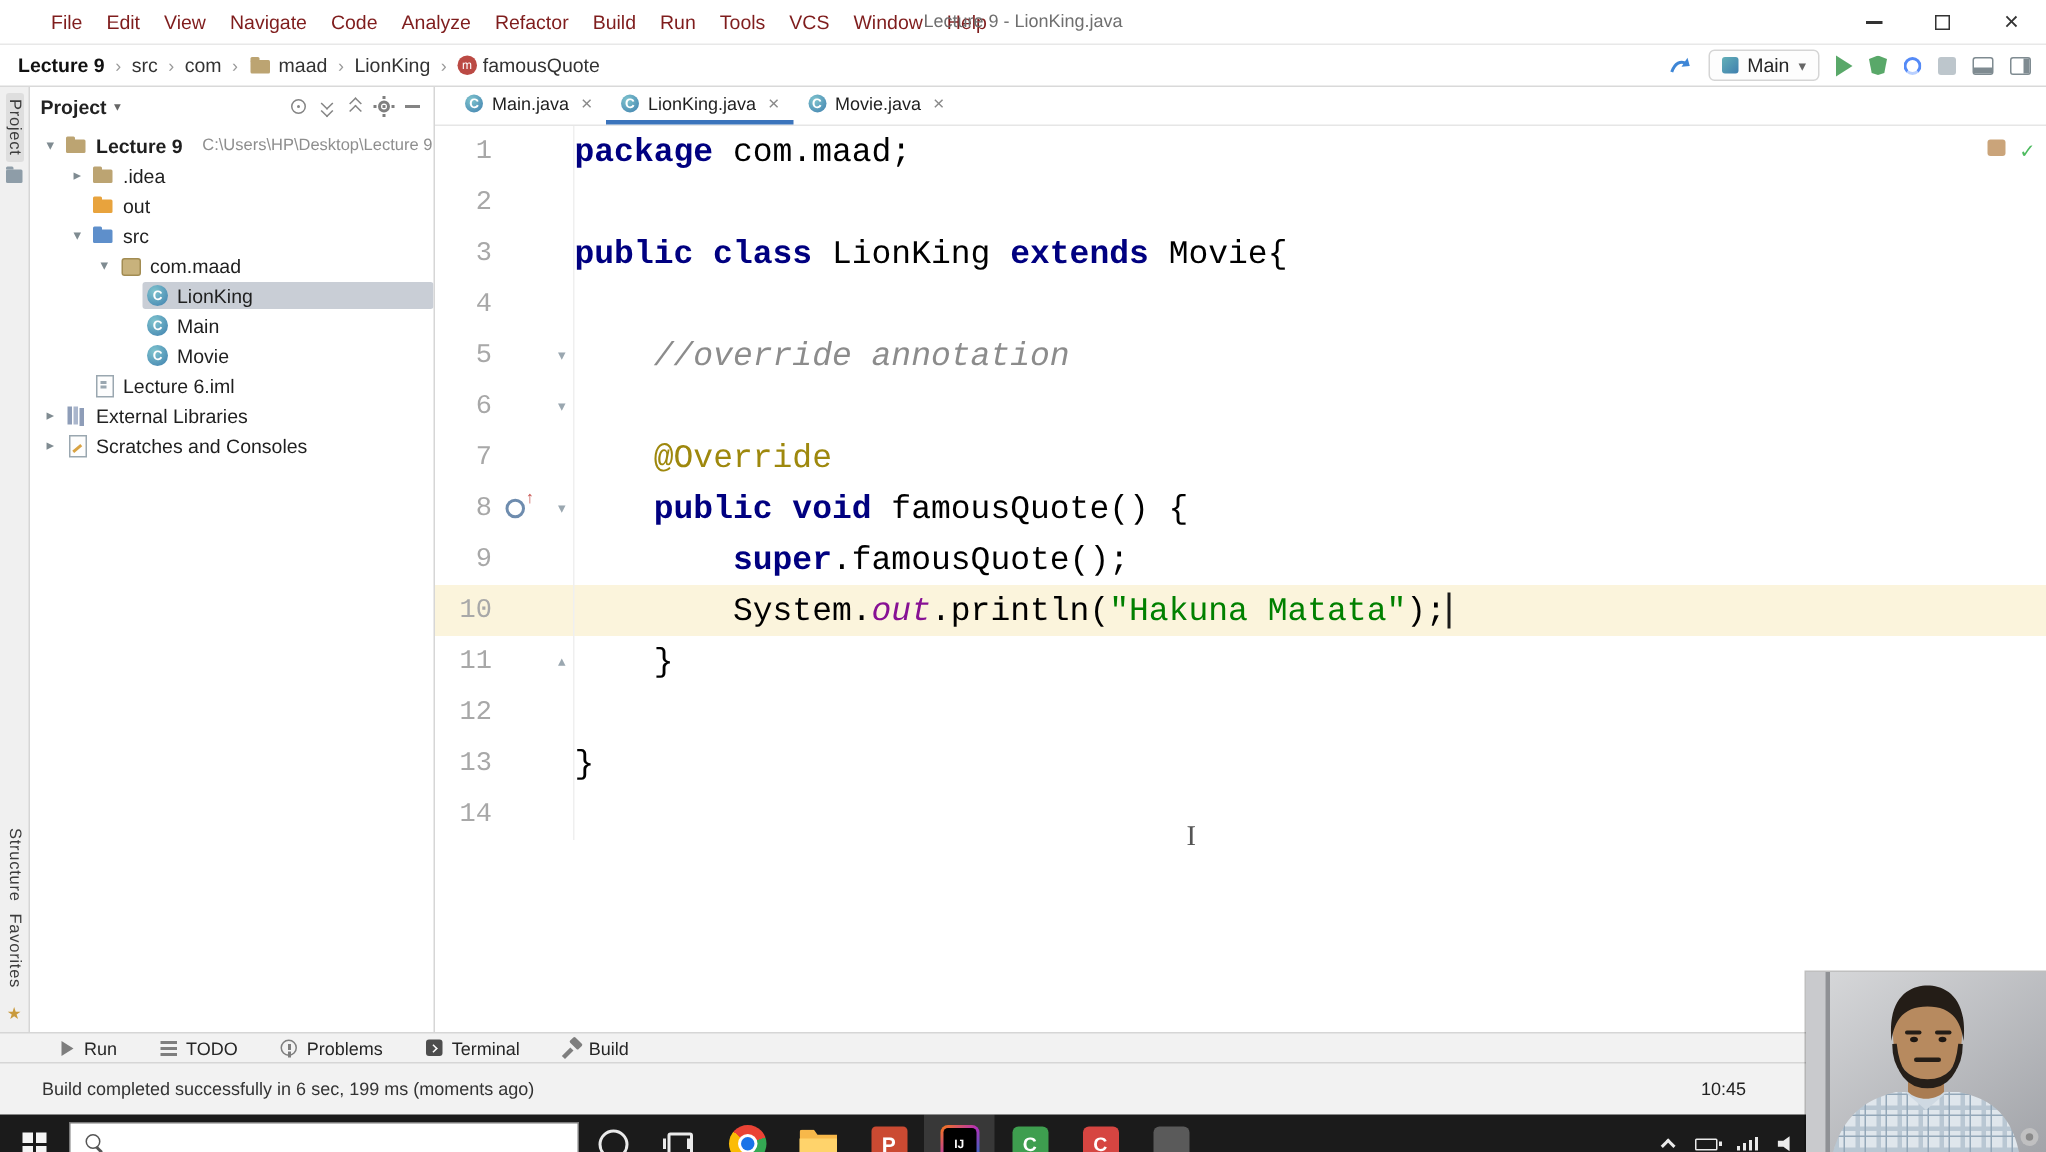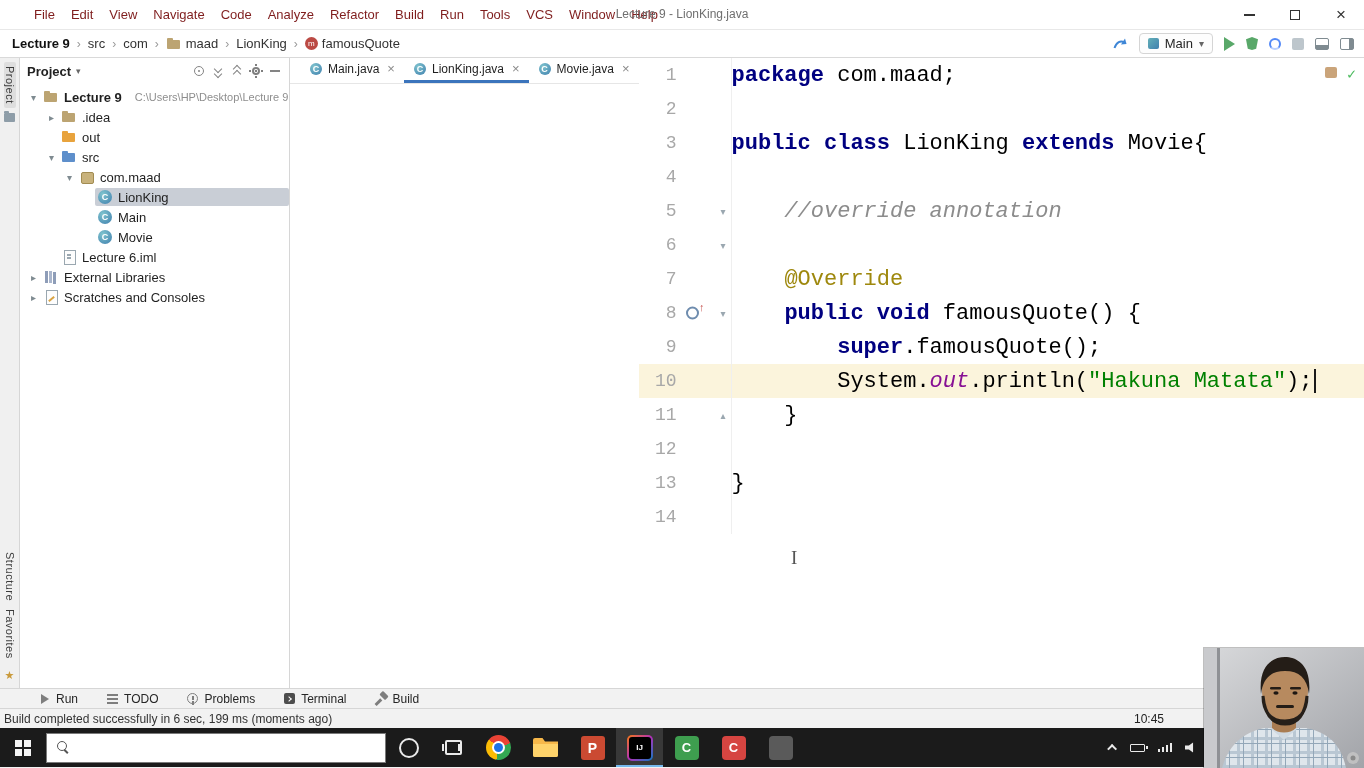--- a/index.html
+++ b/index.html
@@ -85,21 +85,21 @@
   .ico-file::before{content:"";position:absolute;left:3px;top:1px;width:10px;height:13px;background:#FDFDFD;border:1px solid #9AA7B0}
   .ico-file::after{content:"";position:absolute;left:6px;top:5px;width:4px;height:1.5px;background:#9AA7B0;box-shadow:0 3px 0 0 #9AA7B0}
   .ico-libraries::before{content:"";position:absolute;left:2px;top:2px;width:3px;height:12px;background:#8E9DB8;box-shadow:4px 0 0 0 #AAB6CC,8px 1px 0 0 #8E9DB8}
   .ico-scratches::before{content:"";position:absolute;left:3px;top:1px;width:10px;height:13px;background:#FDFDFD;border:1px solid #9AA7B0}
   .ico-scratches::after{content:"";position:absolute;left:5px;top:9px;width:7px;height:2px;background:#D9A343;transform:rotate(-40deg)}
   .ico-method{width:13px;height:13px}
   .ico-method::before{content:"";position:absolute;inset:0;border-radius:50%;background:#BB4A44}
   .ico-method::after{content:"m";position:absolute;inset:0;color:#fff;font-size:8px;display:flex;align-items:center;justify-content:center}
 
   
-  .editor-area{flex:1;background:#fff;display:flex;flex-direction:row;position:relative;min-width:0}
+  .editor-area{flex:1;background:#fff;display:flex;flex-direction:column;position:relative;min-width:0}
   .tabbar{height:26px;display:flex;align-items:stretch;border-bottom:1px solid #E6E6E6;background:#fff;padding-left:10px}
   .tab{display:flex;align-items:center;gap:5px;padding:0 9px;font-size:12px;color:#1f1f1f;border-bottom:3px solid transparent}
   .tab .ico-class{width:14px;height:14px}
   .tab.active{border-bottom-color:#3B74BC}
   .tab-close{color:#8a8a8a;font-size:13px;margin-left:3px;line-height:10px}
   .editor{flex:1;position:relative;font-family:"Liberation Mono","DejaVu Sans Mono",monospace;overflow:hidden}
   .code-row{display:flex;height:34px;align-items:center}
   .code-row.current{background:#FBF4DC}
   .lnum{width:38px;flex:none;text-align:right;color:#A8A8A8;font-size:18px}
   .gicons{width:55px;flex:none;position:relative;height:100%;border-right:1px solid #EFEFEF}
@@ -125,21 +125,21 @@
   .bbi-run::before{content:"";position:absolute;left:3px;top:2px;border-left:8px solid #7E7E7E;border-top:5px solid transparent;border-bottom:5px solid transparent}
   .bbi-todo::before{content:"";position:absolute;left:1px;top:2px;width:11px;height:2px;background:#7E7E7E;box-shadow:0 4px 0 0 #7E7E7E,0 8px 0 0 #7E7E7E}
   .bbi-problems::before{content:"";position:absolute;inset:1px;border:1.5px solid #7E7E7E;border-radius:50%}
   .bbi-problems::after{content:"";position:absolute;left:6px;top:4px;width:1.5px;height:4px;background:#7E7E7E;box-shadow:0 5px 0 0 #7E7E7E}
   .bbi-terminal::before{content:"";position:absolute;inset:1px;background:#4D4D4D;border-radius:2px}
   .bbi-terminal::after{content:"";position:absolute;left:4px;top:5px;width:3px;height:3px;border-right:1.5px solid #fff;border-top:1.5px solid #fff;transform:rotate(45deg)}
   .bbi-build::before{content:"";position:absolute;left:5px;top:1px;width:8px;height:5px;background:#7E7E7E;border-radius:1px;transform:rotate(45deg)}
   .bbi-build::after{content:"";position:absolute;left:2px;top:6px;width:2.5px;height:8px;background:#7E7E7E;transform:rotate(45deg)}
 
   
-  .statusbar{height:20px;background:#F2F2F2;border-top:1px solid #D6D6D6;display:flex;align-items:center;font-size:12px;color:#333;position:relative;padding-left:4px}
+  .statusbar{height:35px;background:#F2F2F2;border-top:1px solid #D6D6D6;display:flex;align-items:center;font-size:12px;color:#333;position:relative;padding-left:28px}
   .status-clock{position:absolute;right:200px;color:#222}
 
   
   .taskbar{height:39px;background:#1B1B1B;display:flex;align-items:center;position:relative}
   .start-btn{width:46px;height:100%;display:flex;align-items:center;justify-content:center}
   .winlogo{display:grid;grid-template-columns:7px 7px;grid-gap:2px}
   .winlogo span{width:7px;height:7px;background:#F5F5F5}
   .search-box{width:340px;height:30px;background:#FFF;border:1px solid #7a7a7a;display:flex;align-items:center;gap:9px;padding:0 10px}
   .search-box input{border:none;outline:none;font-size:13px;color:#444;width:100%;font-family:"Liberation Sans",sans-serif;background:transparent}
   .mag-icon{width:13px;height:13px;position:relative;flex:none}

